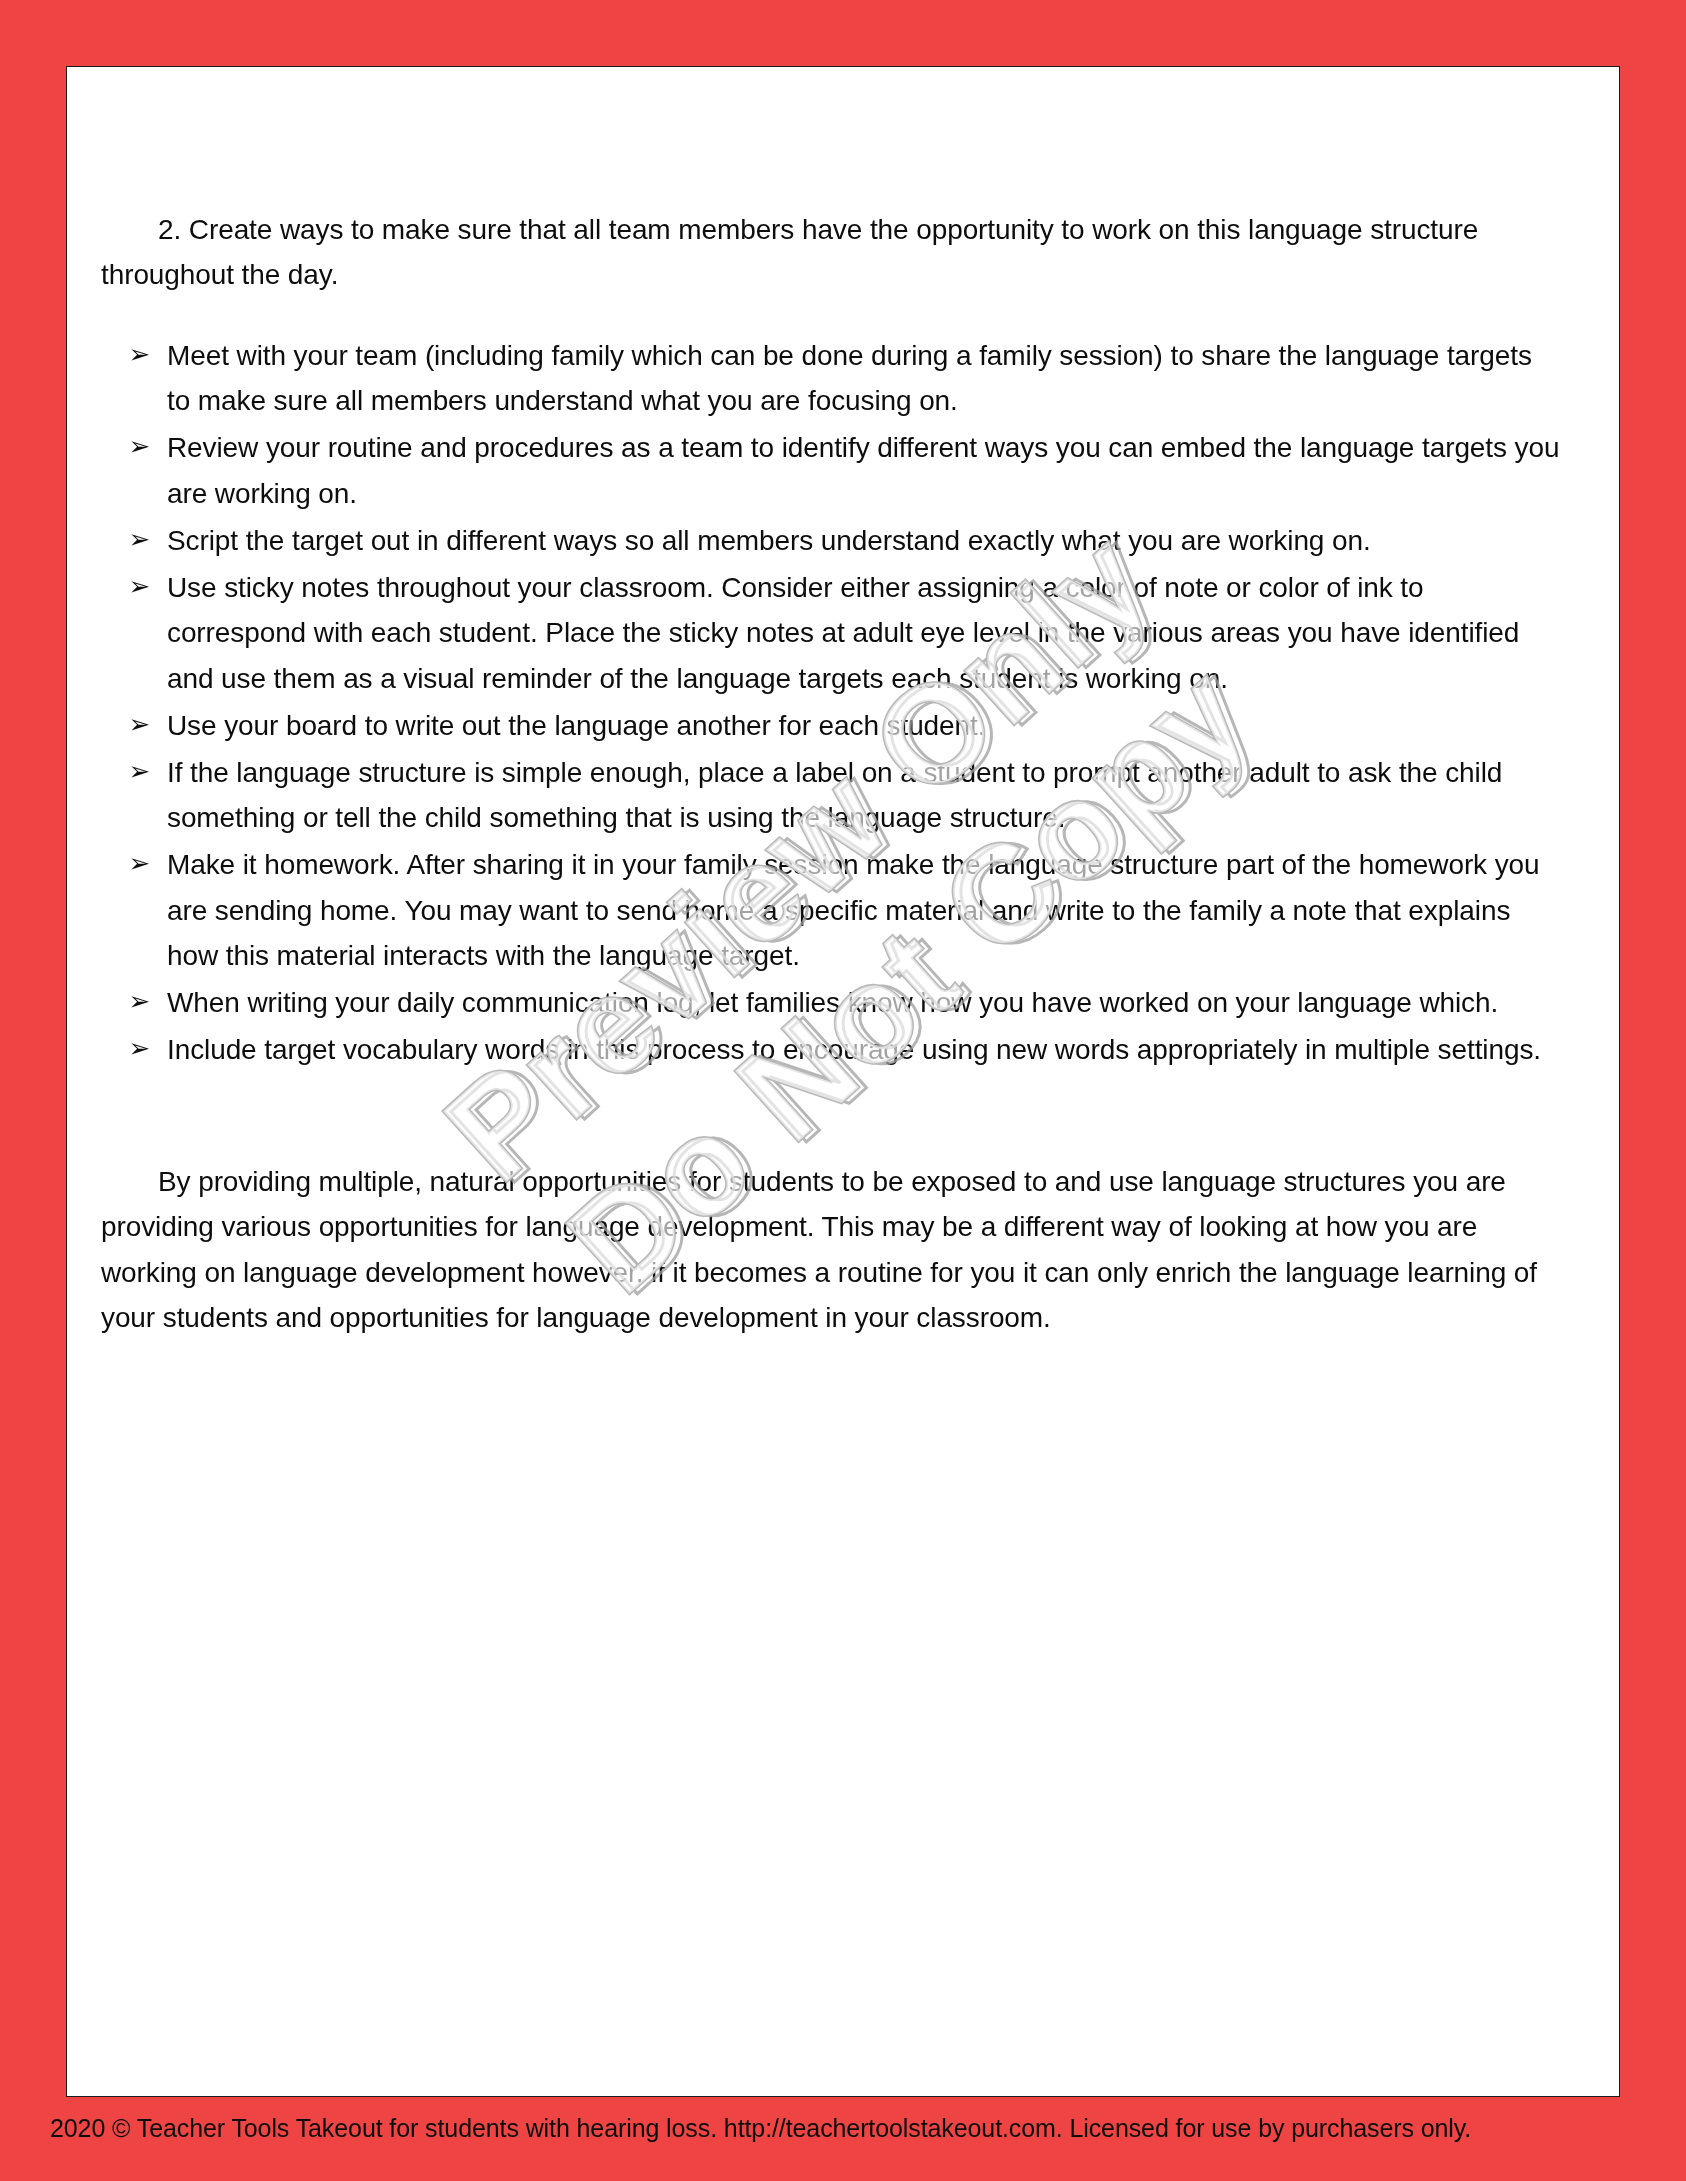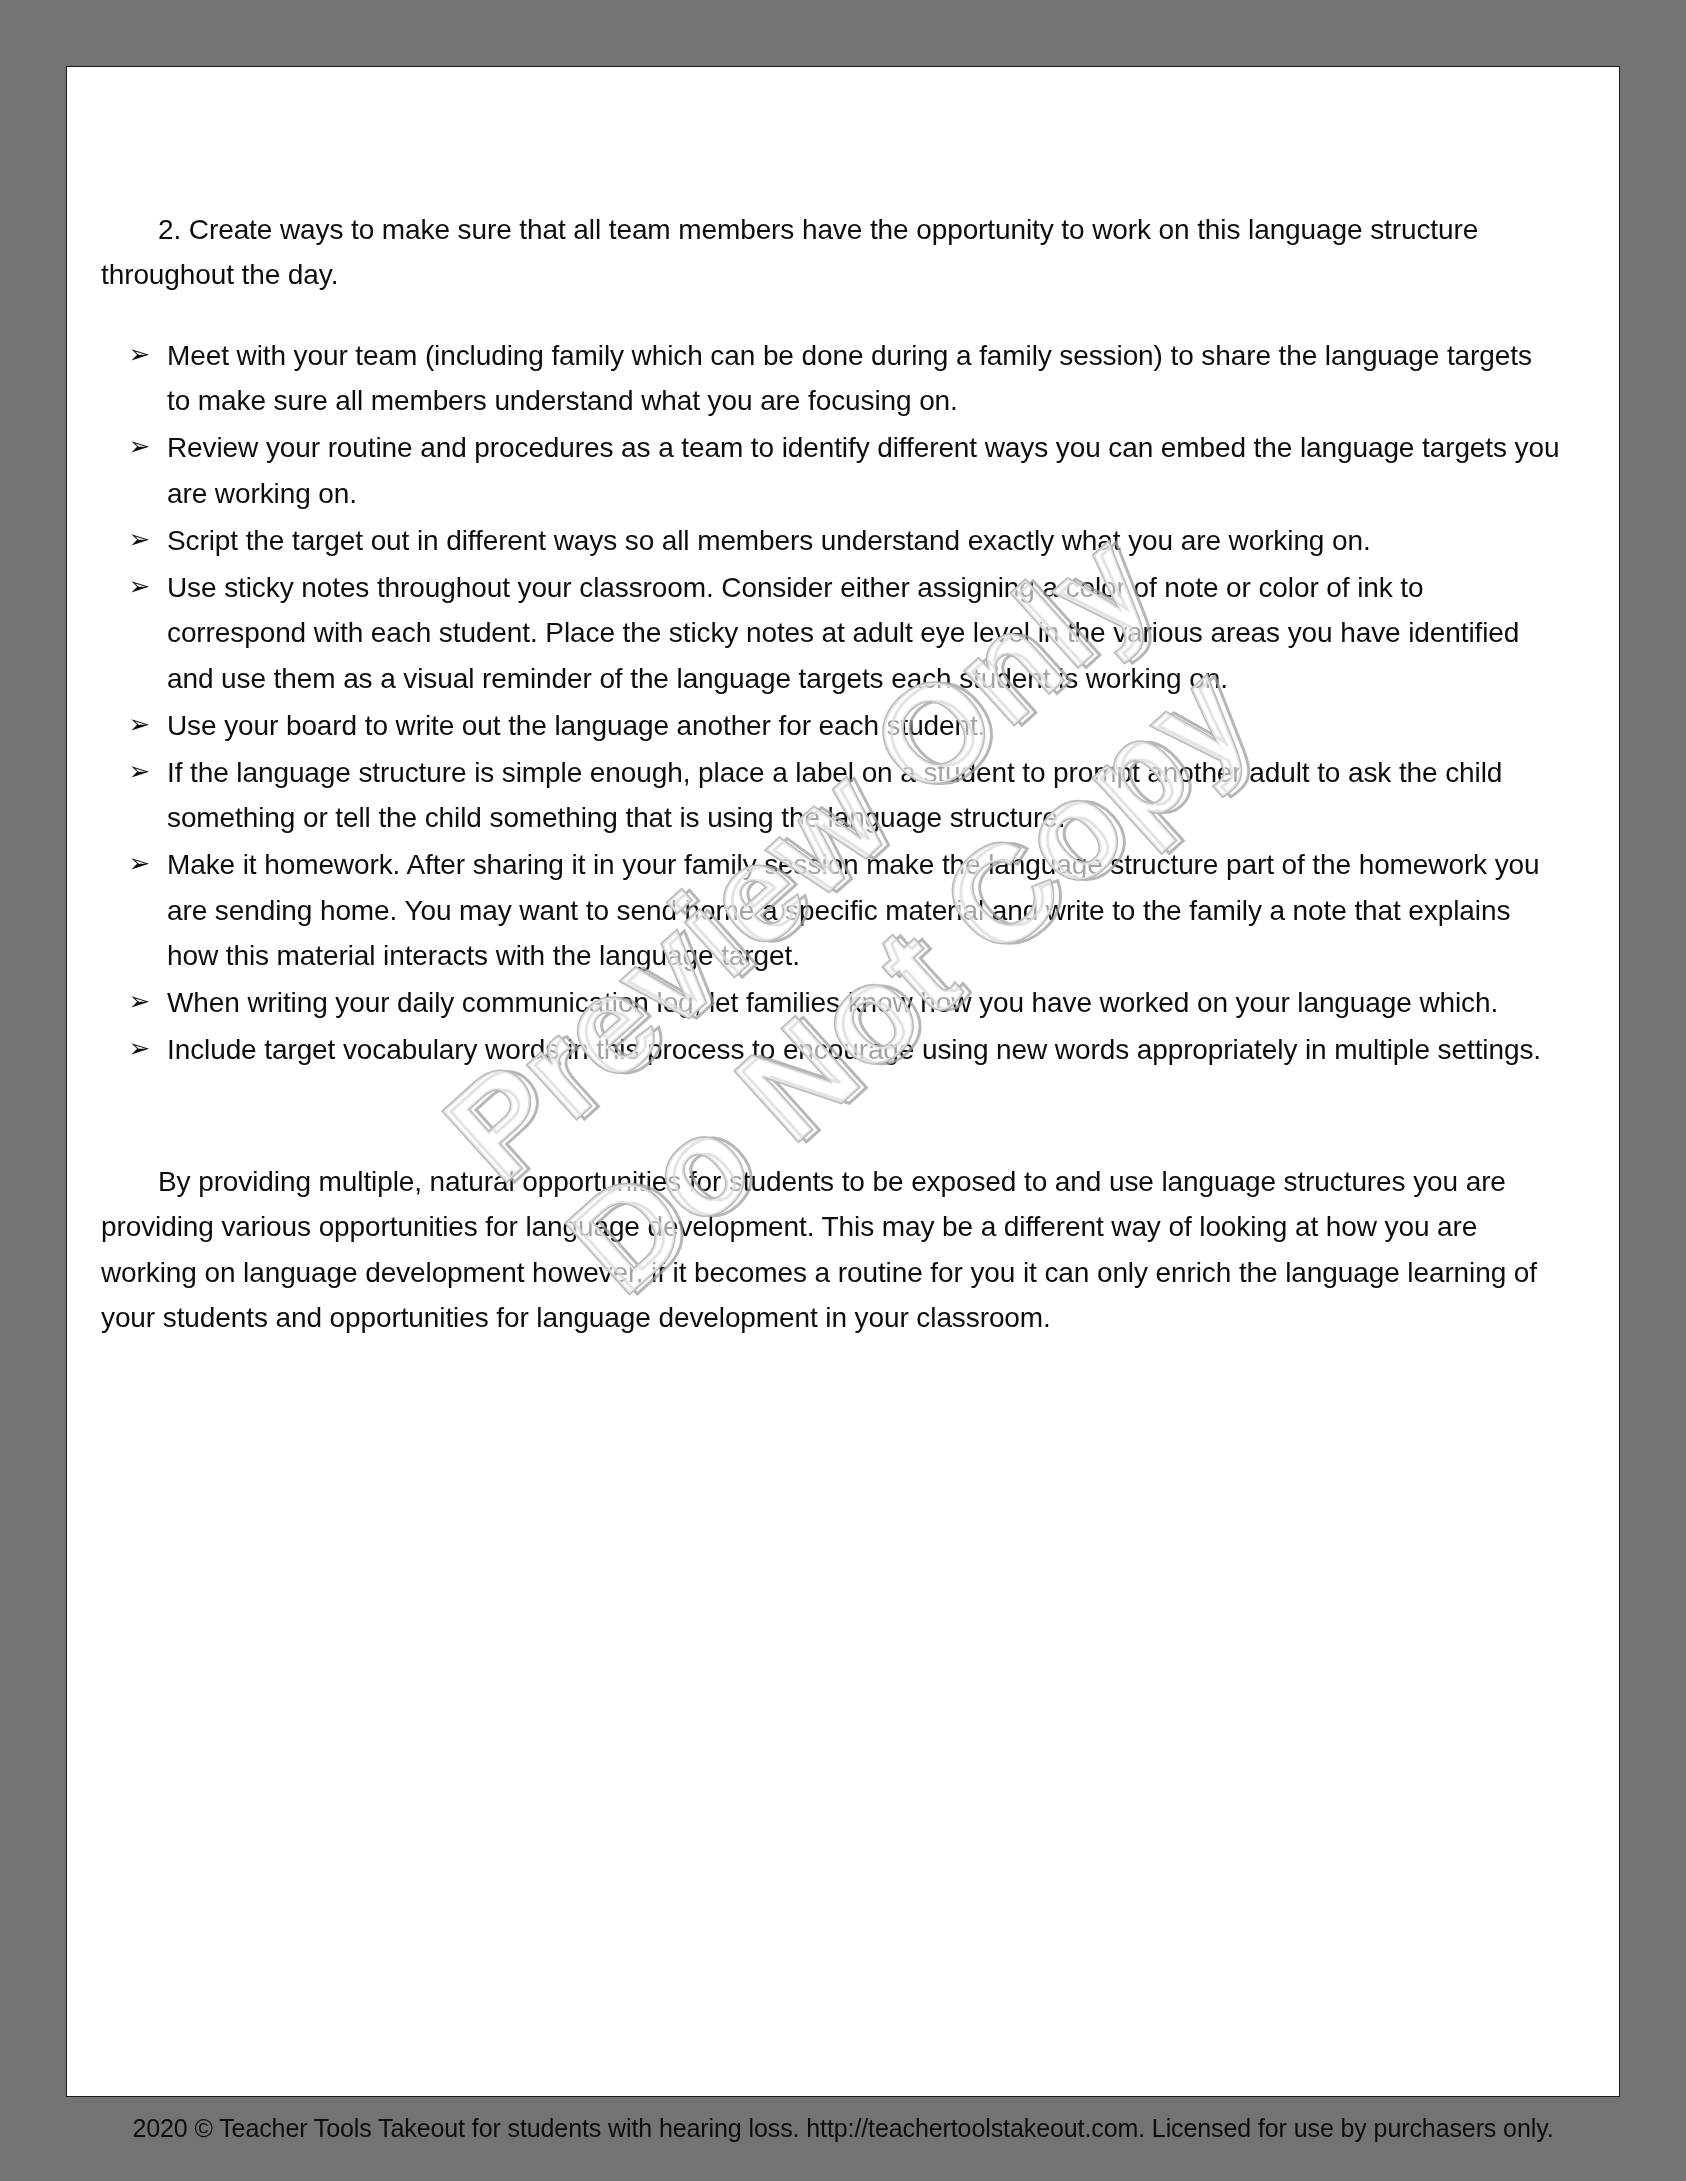--- a/index.html
+++ b/index.html
@@ -10,21 +10,21 @@
   }
   body {
     font-family: "Liberation Sans", sans-serif;
     -webkit-font-smoothing: antialiased;
   }
 
   .page {
     position: relative;
     width: 1686px;
     height: 2182px;
-    background: #737373;
+    background: #ef4444;
     overflow: hidden;
     box-sizing: border-box;
   }
 
   
   .page-frame {
     position: absolute;
     left: 66px;
     top: 66px;
     width: 1554px;
@@ -122,24 +122,23 @@
   .wm-shadow {
     fill: none;
     stroke: #9e9e9e;
     stroke-width: 3.2px;
     opacity: 0.75;
   }
 
   
   .footer {
     position: absolute;
-    left: 66px;
+    left: 50px;
     top: 2112px;
     width: 1554px;
-    text-align: center;
     z-index: 4;
   }
   .footer-text {
     font-size: 25px;
     line-height: 1.3;
     color: #0d0d0d;
     letter-spacing: -0.1px;
     white-space: nowrap;
   }
 </style>

